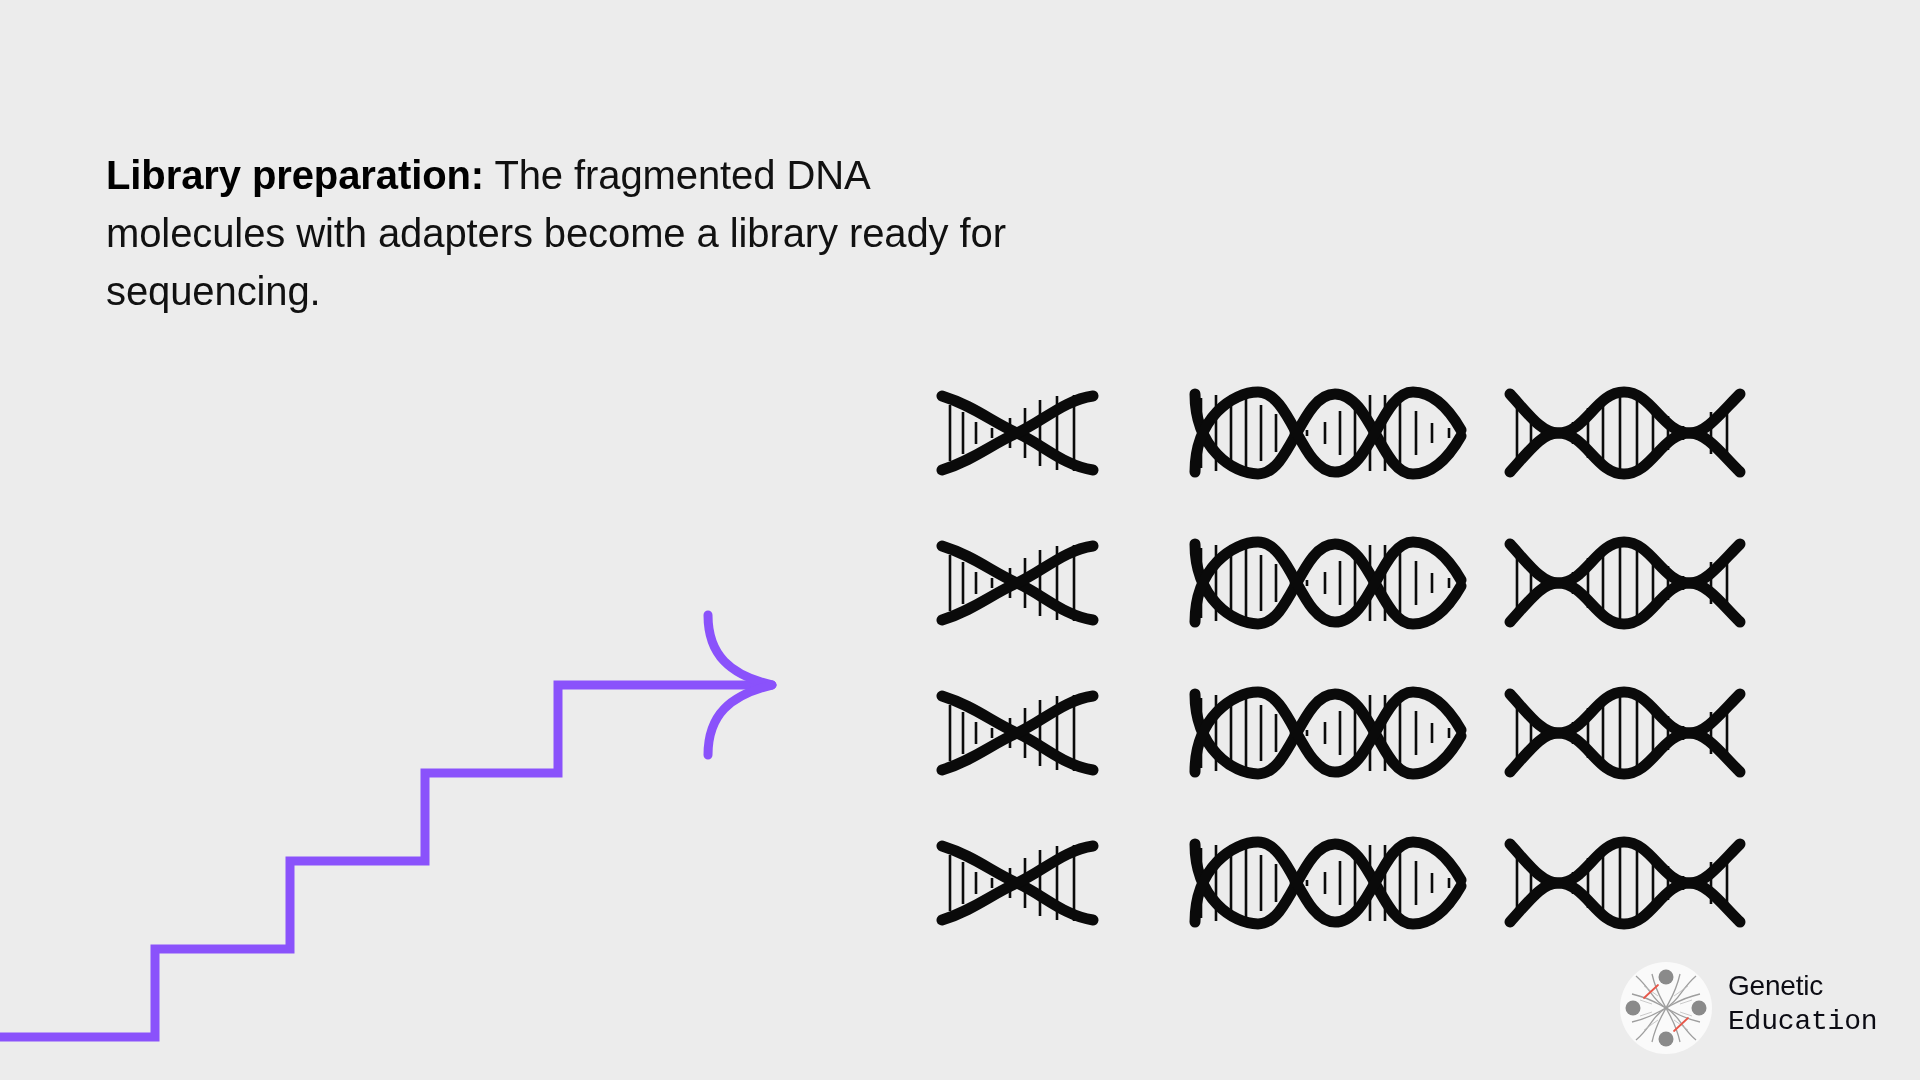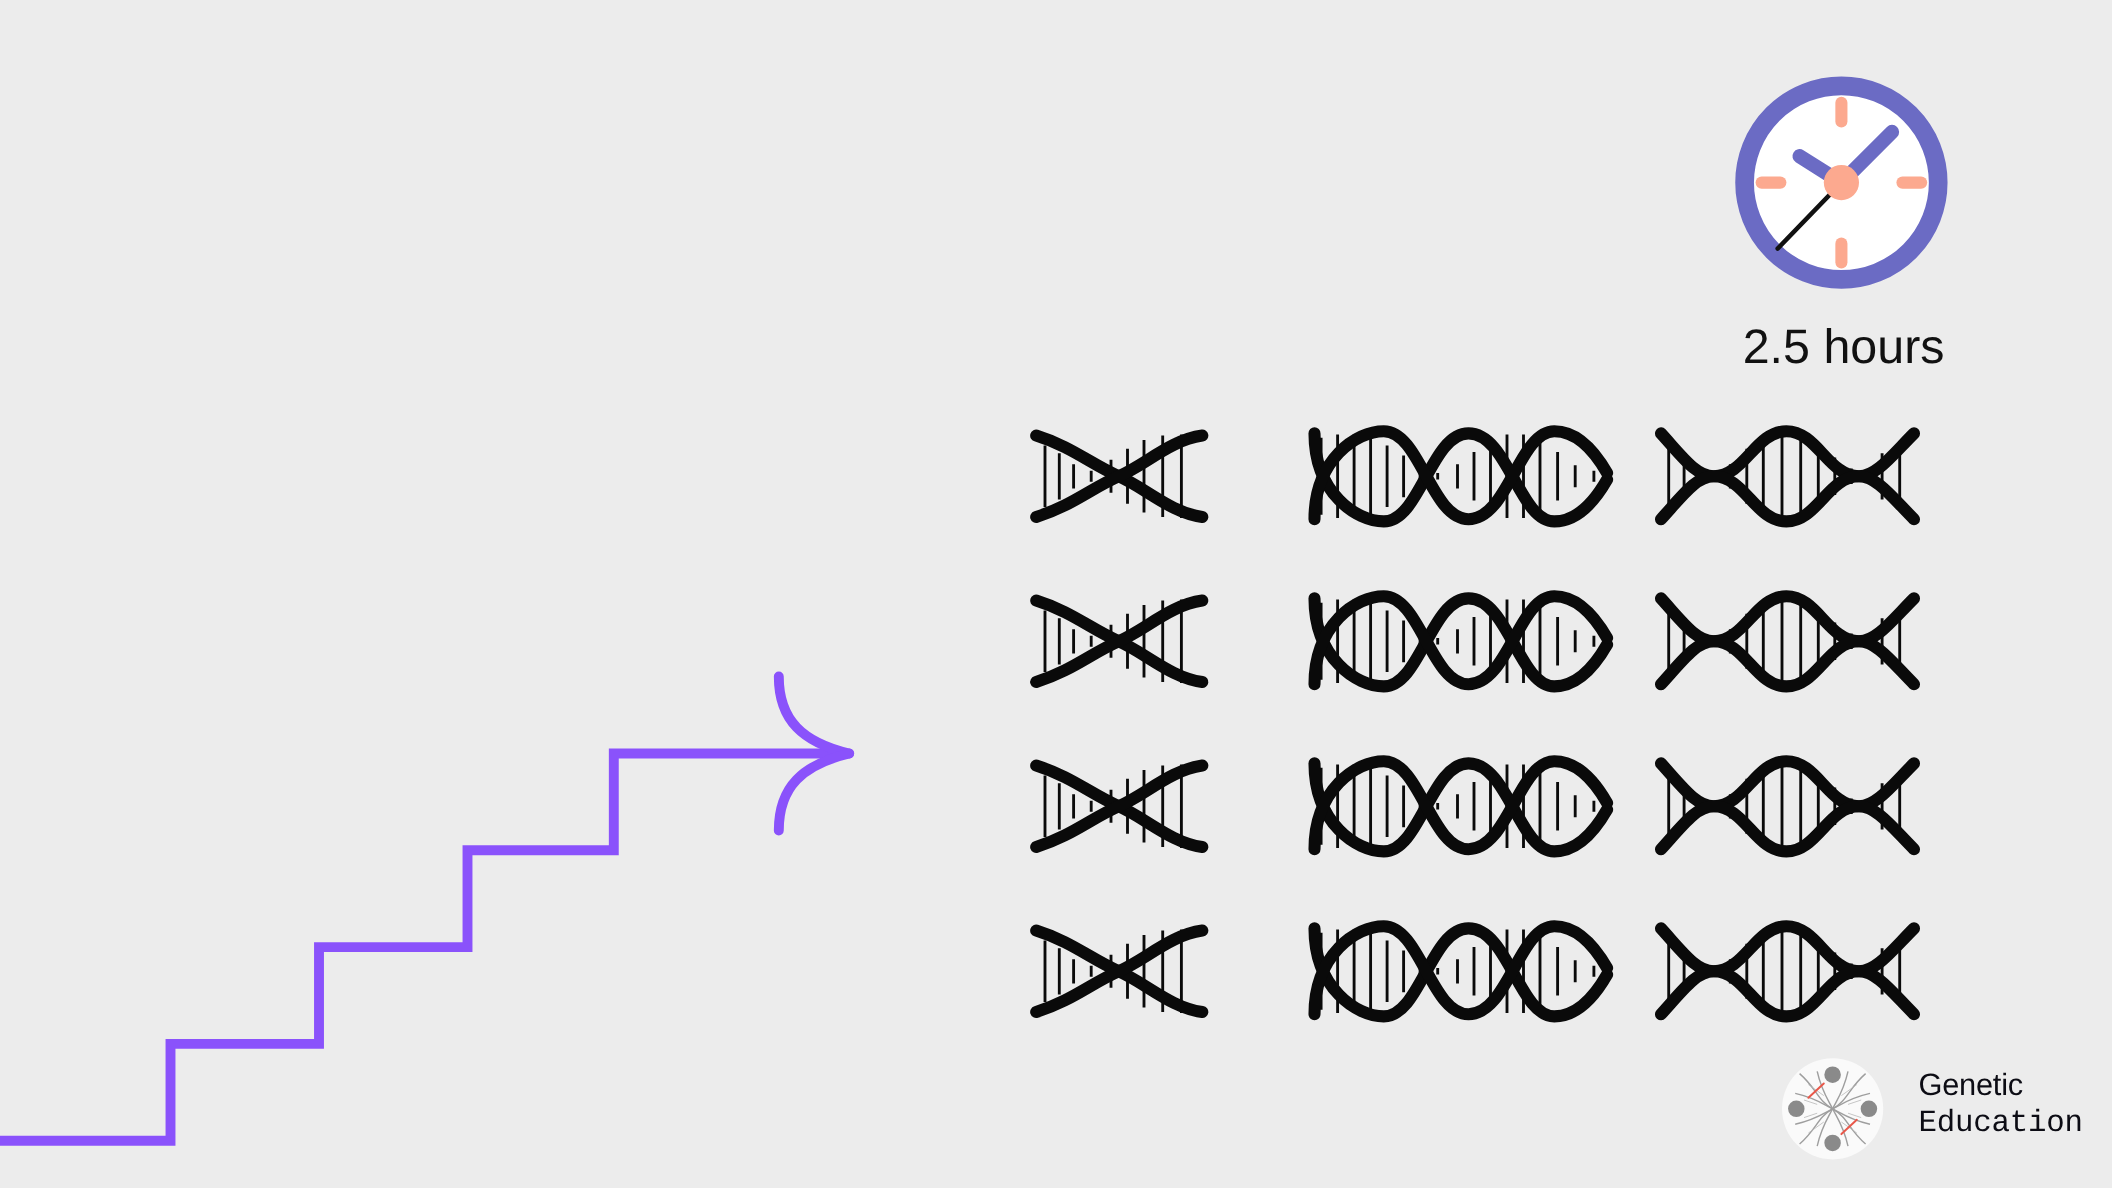--- a/index.html
+++ b/index.html
@@ -117,50 +117,33 @@
   }
   .logo-text {
     position: absolute;
     left: 110px;
     top: 10px;
     width: 170px;
     color: #0c0c14;
     font-size: 28px;
     line-height: 36px;
     letter-spacing: -0.2px;
-    margin-left: 16px;
   }
   .logo-text .l1 { display: block; }
   .logo-text .l2 { display: block; font-family: Liberation Mono, monospace; }
 </style>
 </head>
 <body>
 
 <div id="stage">
 
-
-  <div class="clock-wrap">
-    <svg class="clock-svg" viewBox="0 0 208 208">
-      <circle cx="104" cy="104" r="88" fill="#ffffff" stroke="#6b6bc4" stroke-width="17"></circle>
-
-      <rect x="98.5" y="26" width="11" height="28" rx="5.5" fill="#fca98f"></rect>
-      <rect x="154" y="98.5" width="28" height="11" rx="5.5" fill="#fca98f"></rect>
-      <rect x="98.5" y="154" width="11" height="28" rx="5.5" fill="#fca98f"></rect>
-      <rect x="26" y="98.5" width="28" height="11" rx="5.5" fill="#fca98f"></rect>
-
-      <line x1="104" y1="104" x2="46" y2="164" stroke="#111111" stroke-width="4" stroke-linecap="round"></line>
-
-      <line x1="104" y1="104" x2="66" y2="80" stroke="#6b6bc4" stroke-width="13" stroke-linecap="round"></line>
-
-      <line x1="104" y1="104" x2="150" y2="58" stroke="#6b6bc4" stroke-width="13" stroke-linecap="round"></line>
-
-      <circle cx="104" cy="104" r="16" fill="#fca98f"></circle>
-    </svg>
-    <div class="clock-label">2.5 hours</div>
+  <div class="desc-block">
+    <span class="lead">Library preparation:</span><span> The fragmented DNA molecules with adapters become a library ready for sequencing.</span>
   </div>
+
 
   <svg class="stair-svg" viewBox="0 0 820 485">
 
     <path d="M 0 442 L 155 442 L 155 354 L 290 354 L 290 266 L 425 266 L 425 178 L 558 178 L 558 90 L 768 90" fill="none" stroke="#8a52fb" stroke-width="9" stroke-linecap="butt" stroke-linejoin="miter"></path>
 
     <path d="M 708 20 C 708 60, 730 80, 772 90" fill="none" stroke="#8a52fb" stroke-width="9" stroke-linecap="round"></path>
 
     <path d="M 708 160 C 708 120, 730 100, 772 90" fill="none" stroke="#8a52fb" stroke-width="9" stroke-linecap="round"></path>
   </svg>
 

